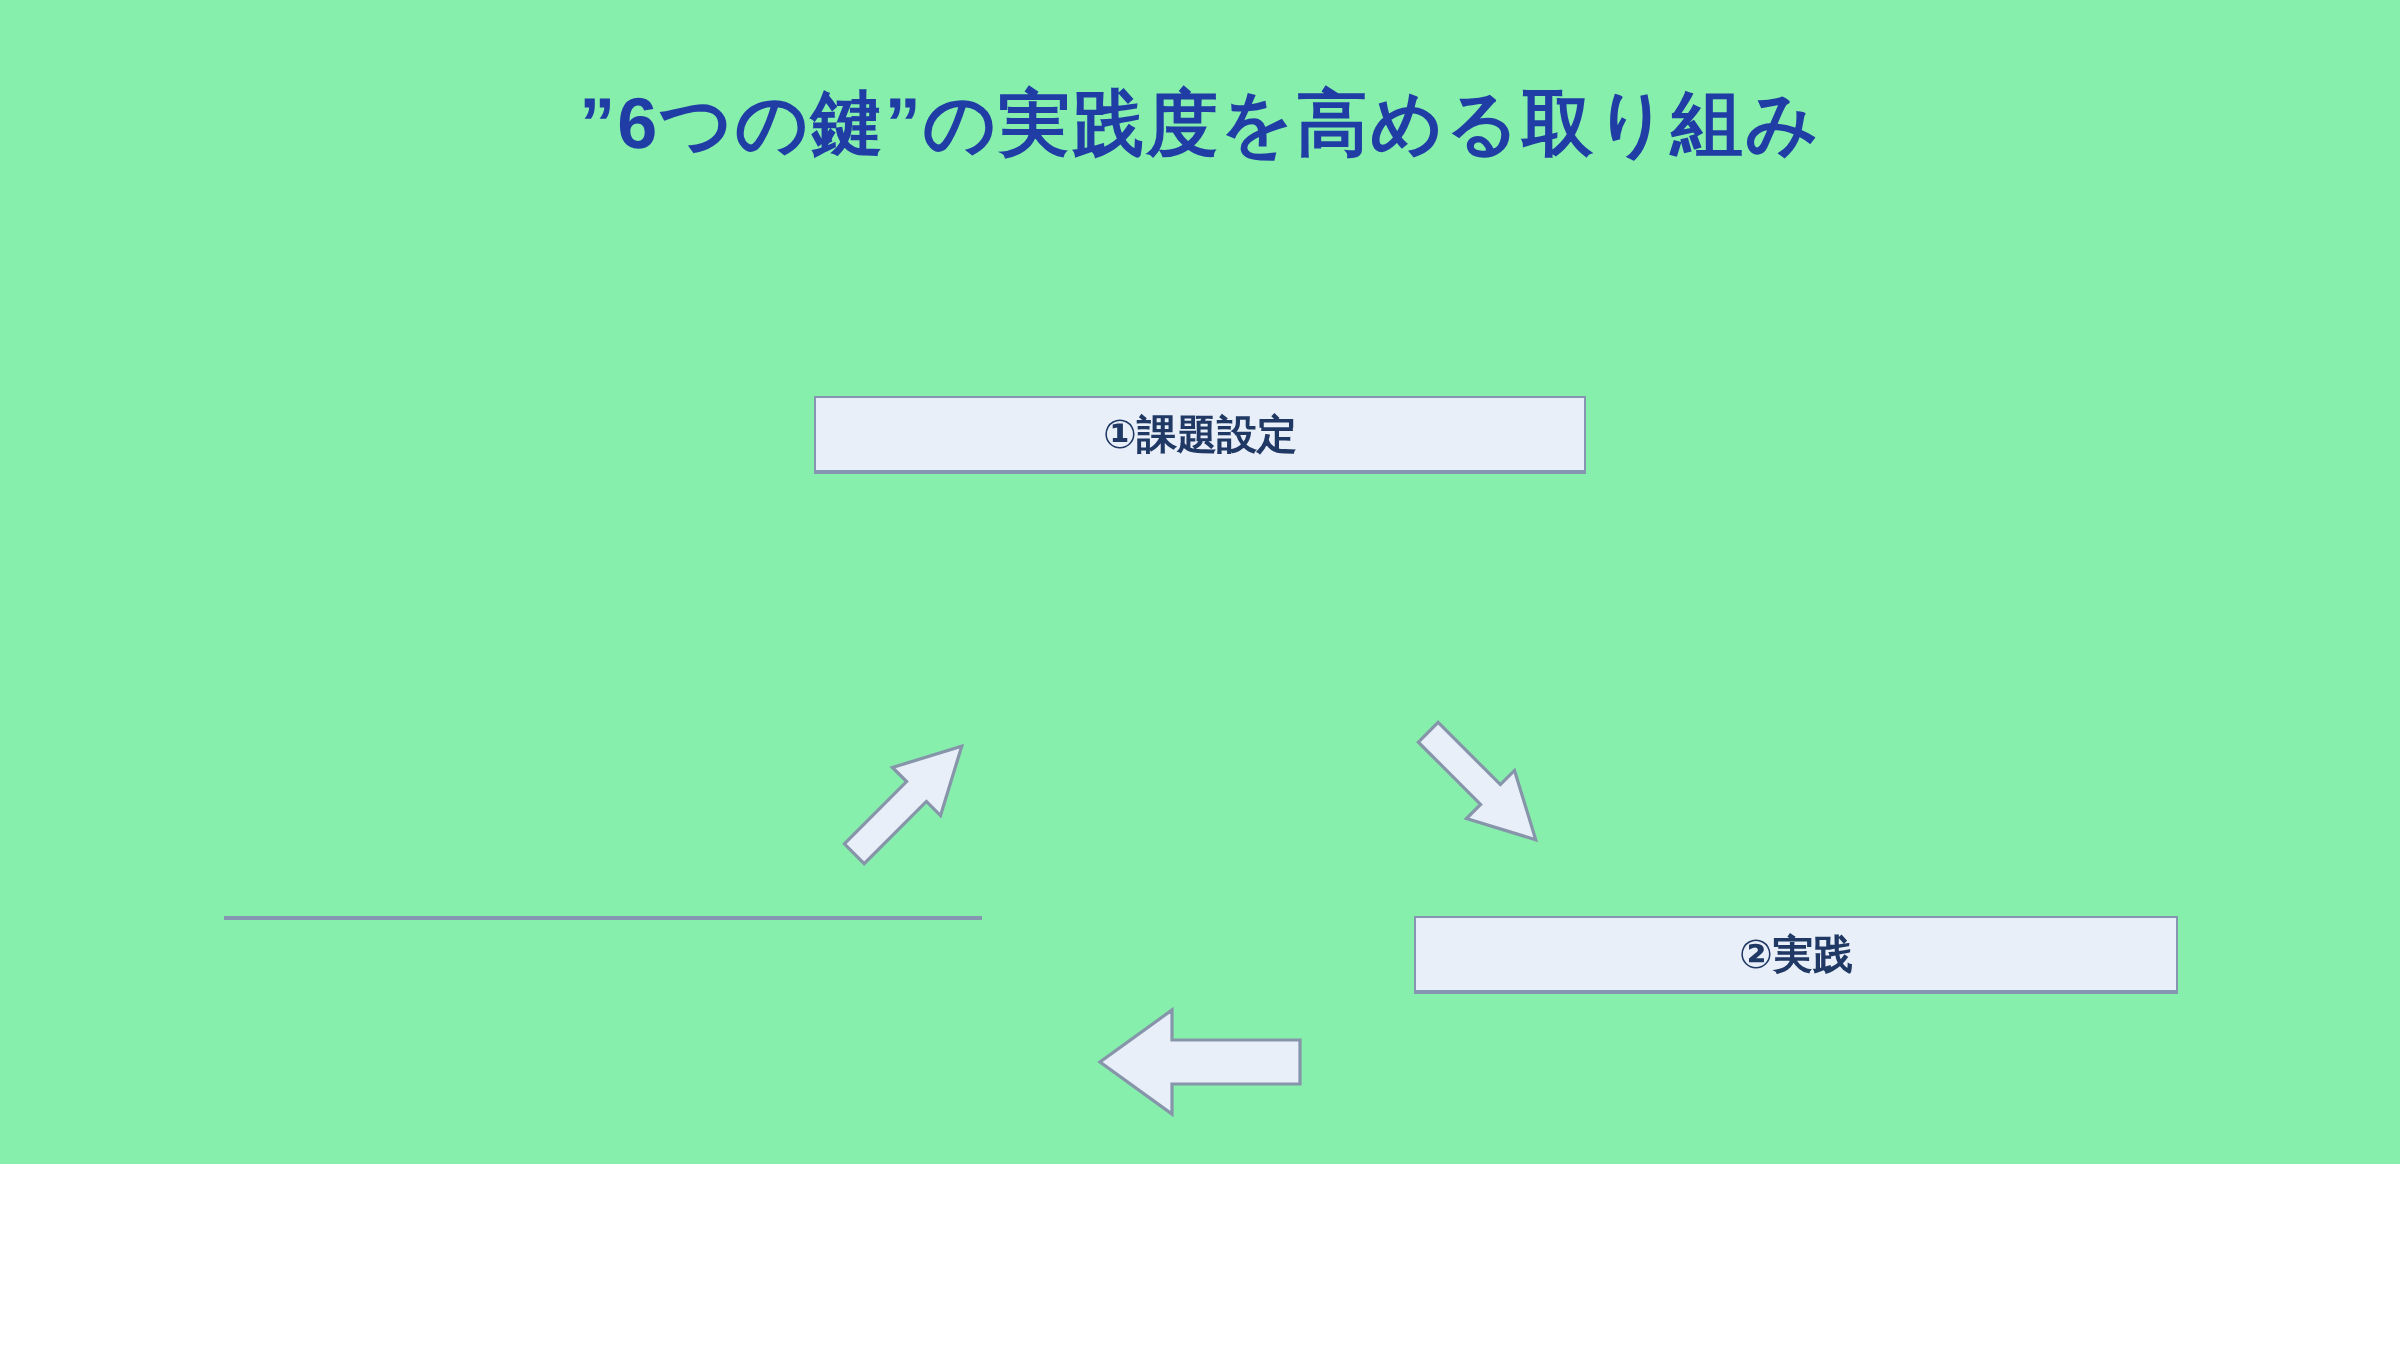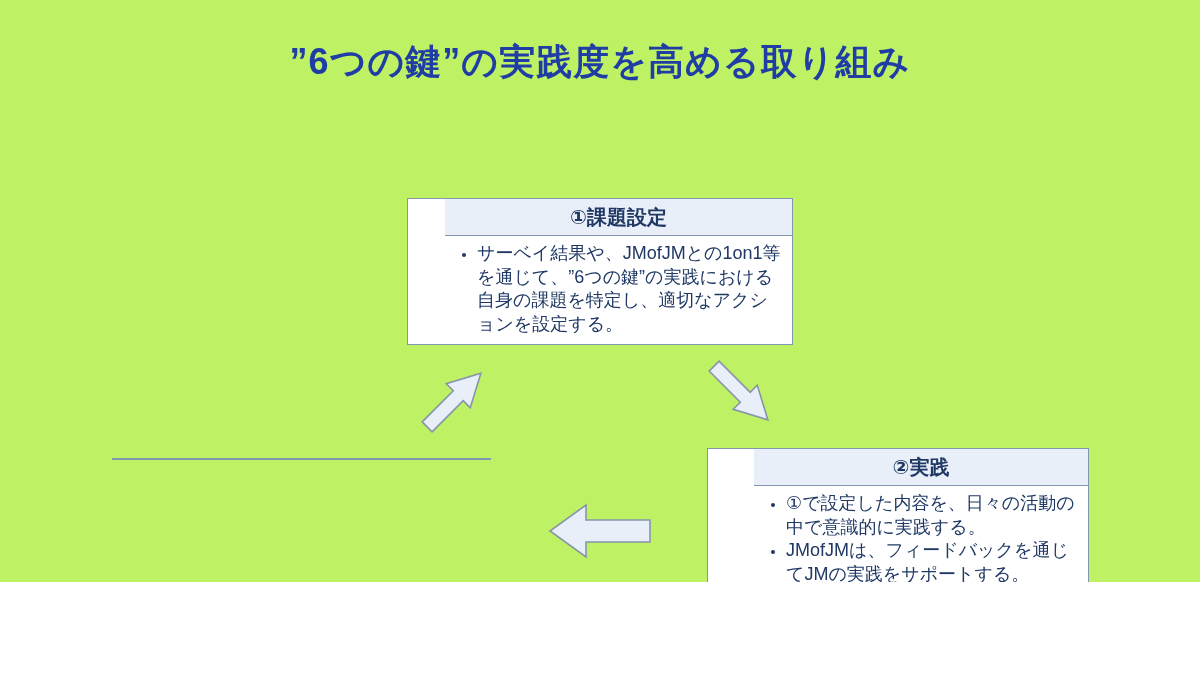--- a/index.html
+++ b/index.html
@@ -1,17 +1,17 @@
 <!DOCTYPE html>
 <html style="--title-blue: #1f3da5; --text-navy: #1f3864; --header-bg: #e9eff8; --box-border: #8496b0; --arrow-fill: #e9eff8; --arrow-stroke: #8795aa; --logo-blue: #3a6ad9; --muted: #44546a;"><head>
 <meta charset="utf-8">
 <style>
   html,body{margin:0;padding:0;background:#ffffff;}
   .slide{
-    position:relative;width:1200px;height:582px;background:#bef264;overflow:hidden;
+    position:relative;width:1200px;height:582px;background:#86efac;overflow:hidden;
     font-family:"Liberation Sans","DejaVu Sans",sans-serif;
   }
   .title{
     position:absolute;top:38px;left:0;width:100%;text-align:center;
     font-size:36px;font-weight:bold;letter-spacing:1px;
     color:var(--title-blue,#1f3da5);
   }
   .subtitle{
     position:absolute;top:101px;left:0;width:100%;text-align:center;
     font-size:19px;line-height:29px;color:var(--title-blue,#1f3da5);
@@ -26,22 +26,22 @@
     text-align:center;font-size:20px;font-weight:bold;
     color:var(--text-navy,#1f3864);padding:5px 0 4px;
   }
   .box-body{
     margin:6px 0 8px;padding:0 8px 0 32px;
     color:var(--text-navy,#1f3864);font-size:18px;line-height:23.5px;
     text-align:left;
   }
   .box-body li{margin:0;}
   .box-body li::marker{color:var(--text-navy,#1f3864);font-size:14px;}
-  .box-top{left:407px;top:198px;width:386px;padding-left:37px;}
-  .box-right{left:707px;top:448px;width:382px;padding-left:46px;}
+  .box-top{left:407px;top:198px;width:386px;}
+  .box-right{left:707px;top:458px;width:382px;}
   .box-left{left:112px;top:458px;width:379px;}
   .arrow-wrap{position:absolute;display:flex;align-items:center;justify-content:center;}
   .arrow-wrap svg{overflow:visible;display:block;}
   .arrow-shape{
     fill:var(--arrow-fill,#e9eff8);
     stroke:var(--arrow-stroke,#8795aa);
     stroke-width:1.6;stroke-linejoin:miter;
   }
   .arrow-ne{left:416px;top:362px;width:76px;height:76px;}
   .arrow-ne svg{transform:rotate(-45deg);}
@@ -64,31 +64,24 @@
 </head>
 <body>
 
 <div class="slide">
 
   <div class="title">”6つの鍵”の実践度を高める取り組み</div>
 
 
   <div class="box box-top">
     <div class="box-header">①課題設定</div>
-    <ul class="box-body">
-      <li>サーベイ結果や、JMofJMとの1on1等を通じて、”6つの鍵”の実践における自身の課題を特定し、適切なアクションを設定する。</li>
-    </ul>
   </div>
 
   <div class="box box-right">
     <div class="box-header">②実践</div>
-    <ul class="box-body">
-      <li>①で設定した内容を、日々の活動の中で意識的に実践する。</li>
-      <li>JMofJMは、フィードバックを通じてJMの実践をサポートする。</li>
-    </ul>
   </div>
 
   <div class="box box-left">
   </div>
 
   <div class="arrow-wrap arrow-ne">
     <svg width="76" height="34" viewBox="0 0 76 34" aria-hidden="true">
       <polygon class="arrow-shape" points="0,10 44,10 44,0 76,17 44,34 44,24 0,24"></polygon>
     </svg>
   </div>

